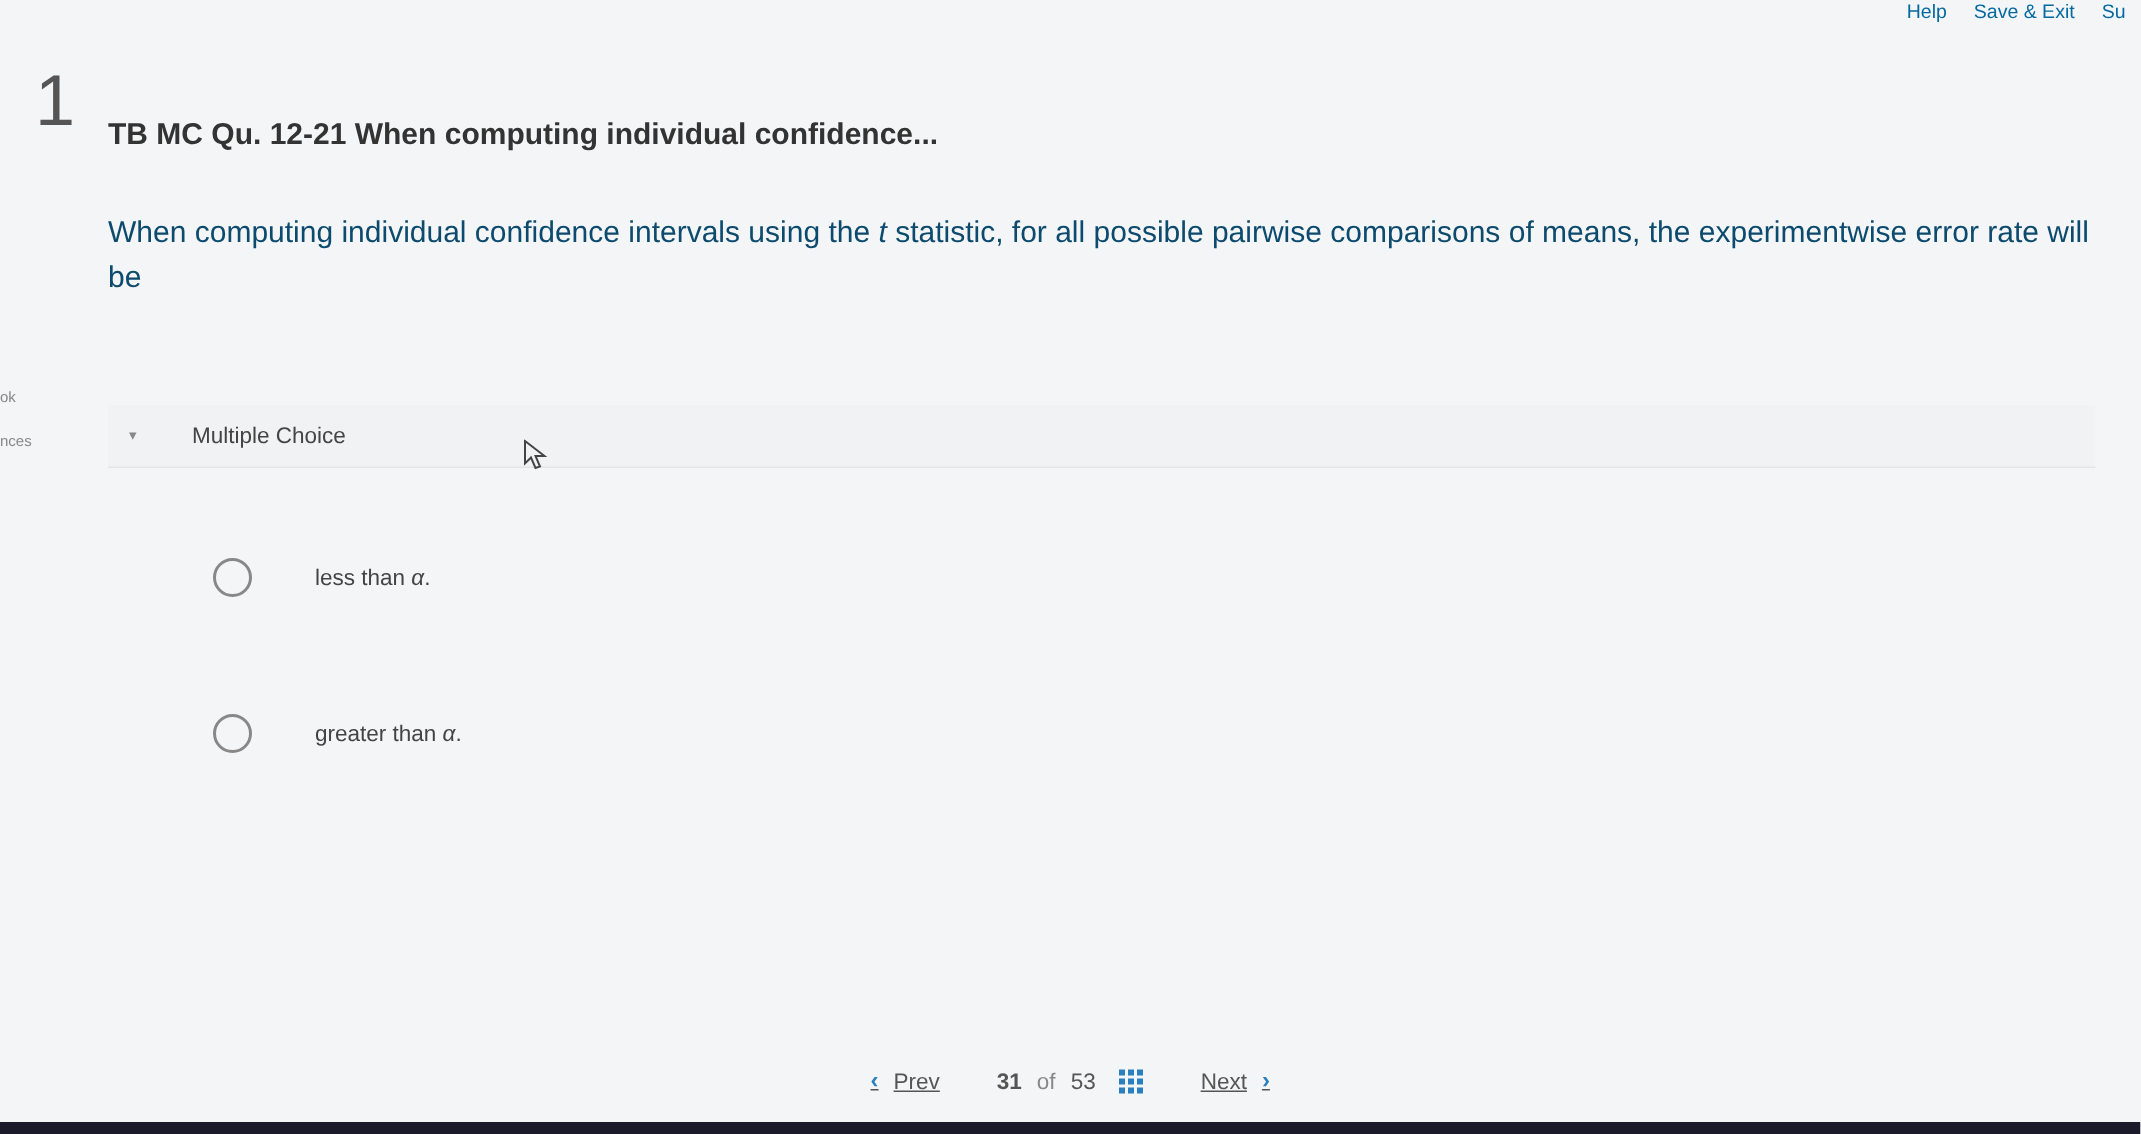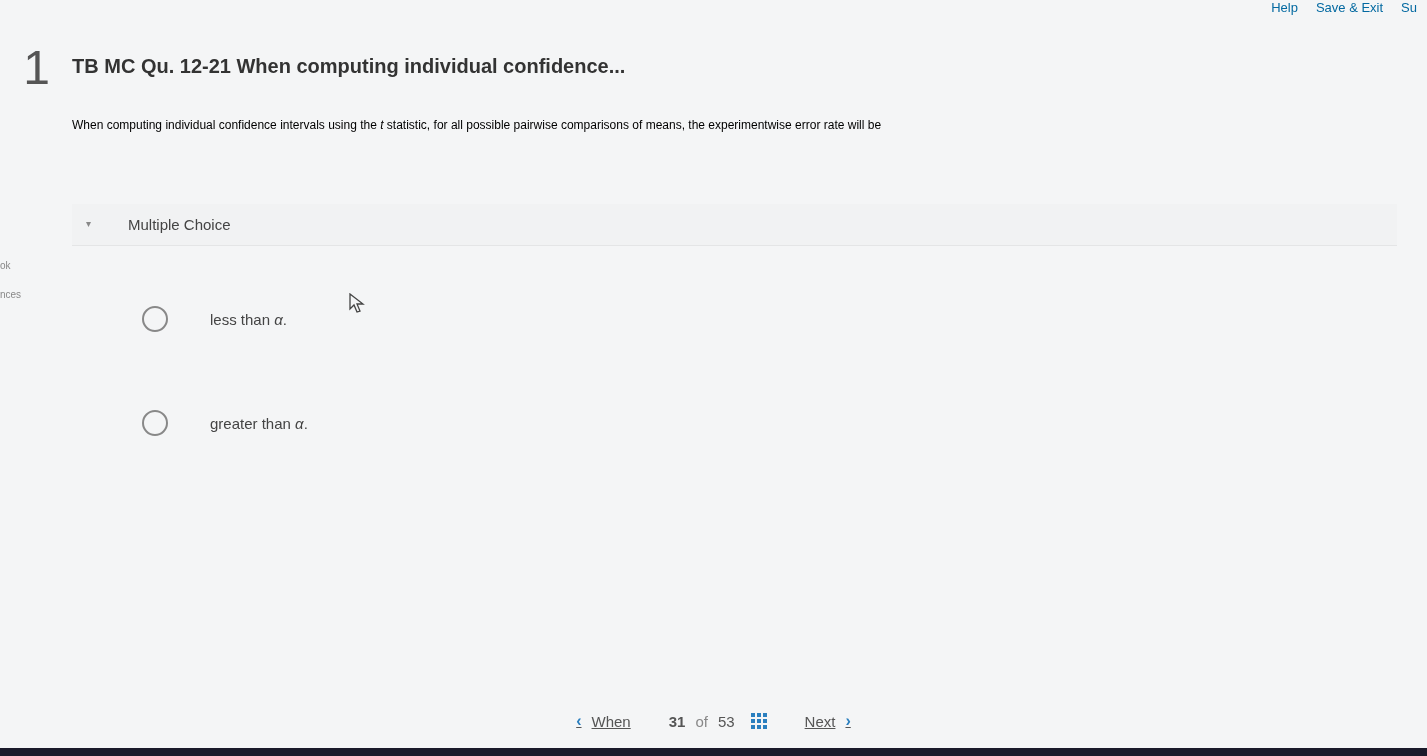--- a/index.html
+++ b/index.html
@@ -35,32 +35,32 @@
       left: 0;
       top: 40px;
       font-size: 48px;
       font-weight: 400;
       color: #555;
       width: 50px;
       text-align: right;
     }
     .content {
       padding-left: 72px;
-      padding-top: 55px;
+      padding-top: 79px;
       padding-right: 30px;
     }
     .question-title {
       font-size: 20px;
       font-weight: 700;
       color: #333;
       margin-bottom: 38px;
     }
     .question-text {
-      font-size: 12px;
-      color: #000000;
+      font-size: 20px;
+      color: #0c4a6e;
       line-height: 1.5;
     }
     .italic {
       font-style: italic;
     }
     .mc-header {
       margin-top: 70px;
       padding: 12px 20px 12px 56px;
       font-size: 15px;
       color: #444;
@@ -225,21 +225,21 @@
   <div>nces</div>
 </div>
 
 <svg class="cursor-arrow" width="18" height="22" viewBox="0 0 18 22">
   <path d="M1 1 L1 16 L5 12 L8 19 L11 18 L8 11 L14 11 Z" fill="none" stroke="#444" stroke-width="1.3"></path>
 </svg>
 
 <div class="nav-bar">
   <div class="nav-btn">
     <span class="chev">‹</span>
-    <span>When</span>
+    <span>Prev</span>
   </div>
   <div class="page-indicator">
     <span class="current">31</span>
     <span class="of">of</span>
     <span>53</span>
     <span class="grid-icon">
       <span></span>
         <span></span>
         <span></span>
       <span></span>

